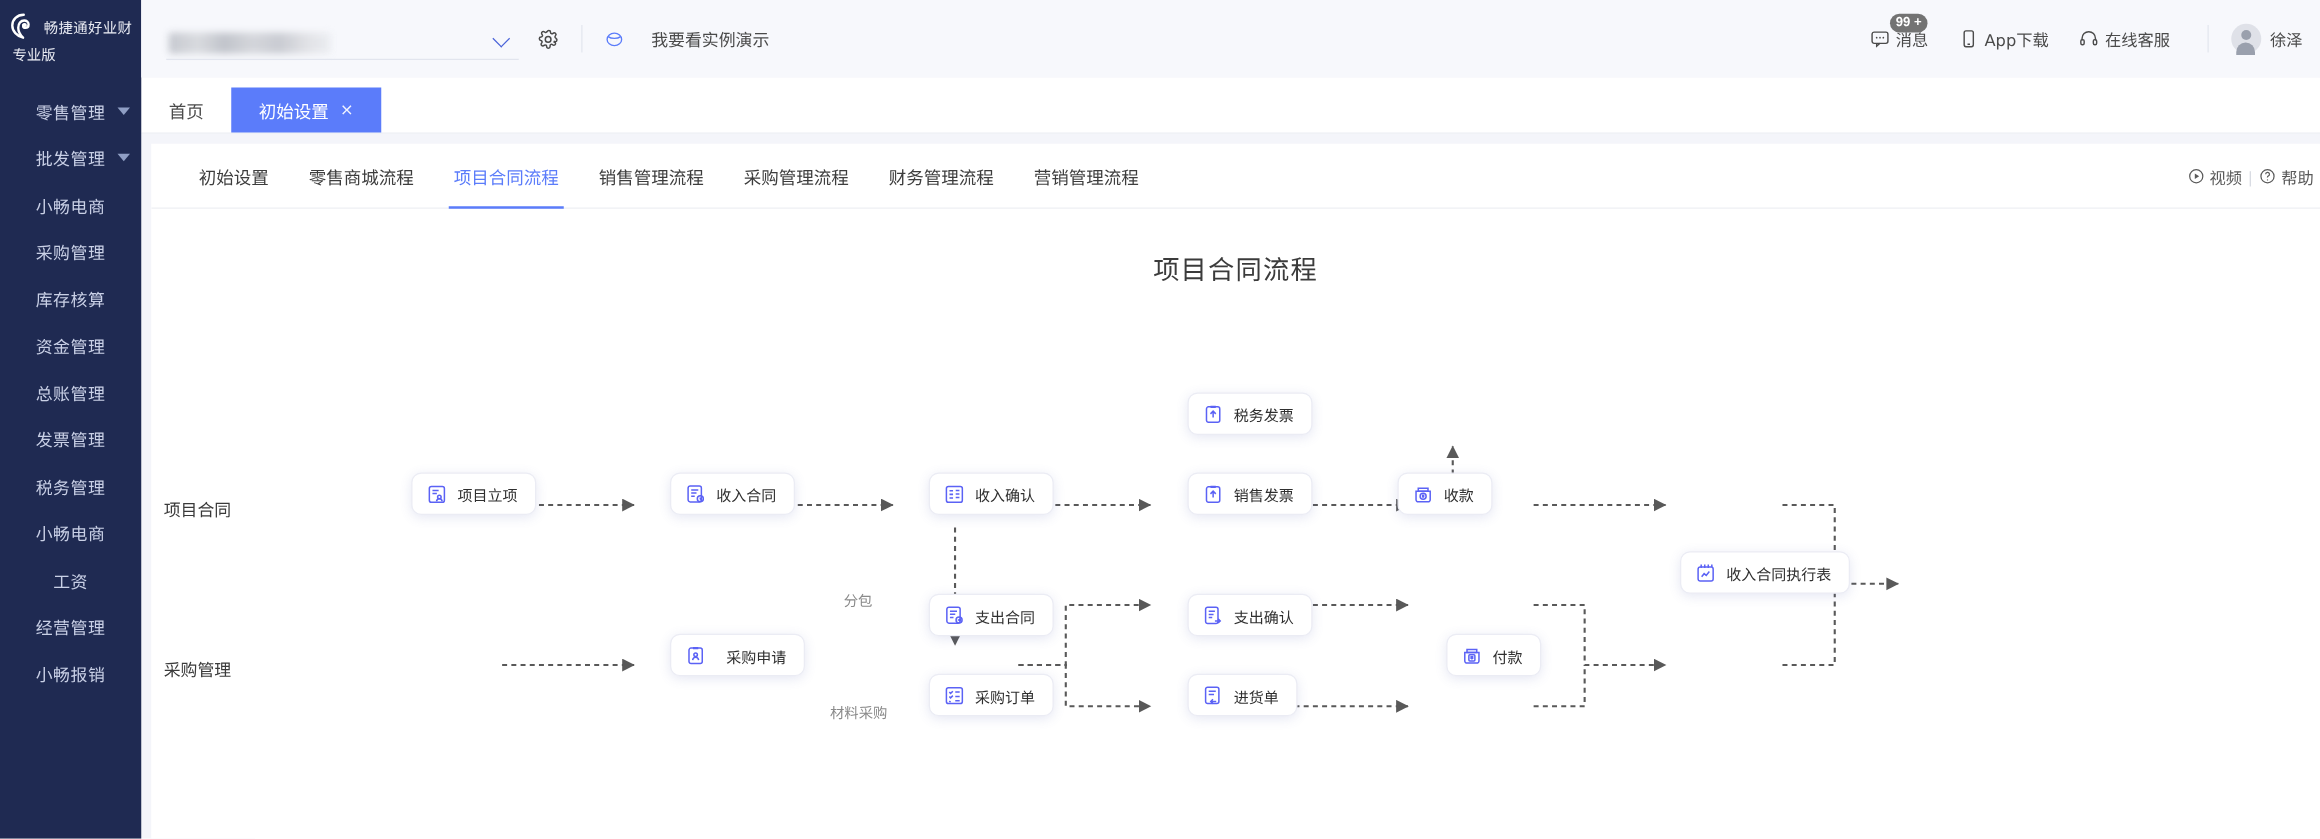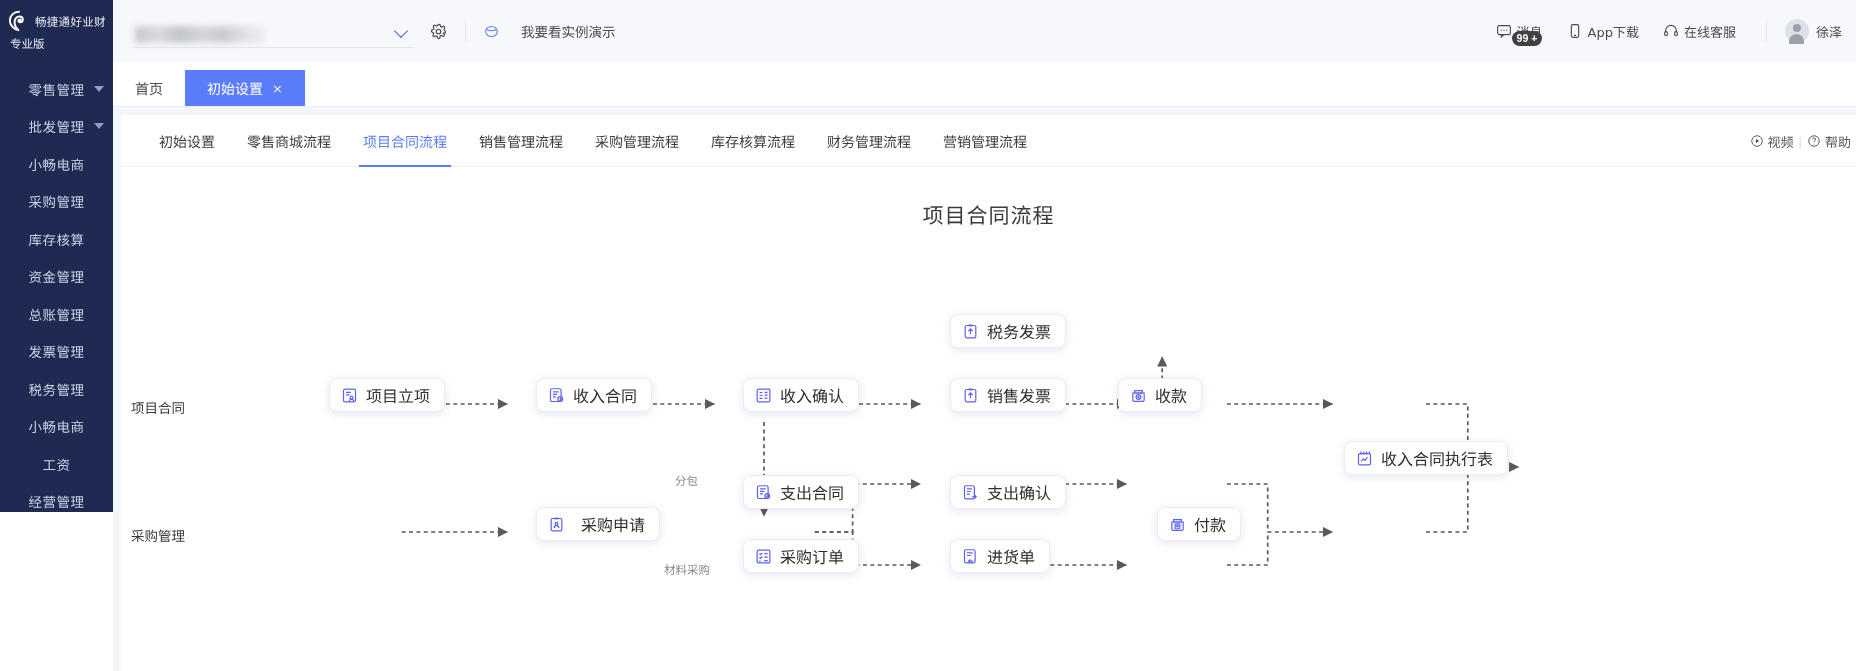--- a/index.html
+++ b/index.html
@@ -8,21 +8,21 @@
   body {
     font-family: "Liberation Sans", "DejaVu Sans", sans-serif;
     background:#ffffff;
     font-size:13px;
     color:#333;
   }
   .app { position:relative; width:1856px; height:671px; display:flex; }
 
   
   .sidebar {
-    width:113px; height:512px; background:#1f2a52; flex:0 0 113px;
+    width:113px; height:671px; background:#1f2a52; flex:0 0 113px;
     position:relative; overflow:hidden;
   }
   .brand { height:62px; padding:10px 6px 0 8px; position:relative; }
   .brand-row { display:flex; align-items:center; gap:5px; }
   .logo-mark {
     width:22px;height:22px;flex:0 0 22px;position:relative;
   }
   .logo-mark svg { display:block; }
   .brand-name {
     color:#e8eaf2; font-size:11.5px; letter-spacing:.3px; white-space:nowrap;
@@ -74,25 +74,24 @@
   .demo-link { display:flex; align-items:center; gap:22px; color:#4a4a4a; font-size:13.5px;
     font-family:"DejaVu Sans","Liberation Sans",sans-serif; cursor:pointer; }
   .topbar-spacer { flex:1; }
   .tb-actions { display:flex; align-items:center; gap:0; }
   .tb-item {
     display:flex; align-items:center; gap:5px; padding:0 12px; cursor:pointer;
     color:#4b4b4b; font-size:13px; position:relative;
     font-family:"DejaVu Sans","Liberation Sans",sans-serif;
   }
   .badge {
-    position:absolute; top:-11px; left:28px; background:#404040; color:#fff;
+    position:absolute; top:-11px; left:28px; background:#737373; color:#fff;
     font-size:10.5px; font-weight:bold; border-radius:9px; padding:1px 5px 1px 5px;
     line-height:13px; white-space:nowrap;
     font-family:"Liberation Sans",sans-serif;
-    margin-top:20px;
   }
   .avatar {
     width:24px;height:24px;border-radius:50%; background:#dfe1e8; position:relative; flex:0 0 24px;
   }
   .avatar::before {
     content:""; position:absolute; left:8px; top:5px; width:8px;height:8px;border-radius:50%; background:#9aa0ad;
   }
   .avatar::after {
     content:""; position:absolute; left:4.5px; top:14.5px; width:15px;height:10px;
     border-radius:8px 8px 0 0; background:#9aa0ad;
@@ -148,21 +147,21 @@
   .flow svg.edges { position:absolute; left:0; top:0; width:100%; height:100%; }
 
   .node {
     position:absolute; height:34px; background:#fff; border-radius:8px;
     border:1px solid #ebecf4;
     box-shadow:0 2px 9px rgba(96,104,180,.16);
     display:flex; align-items:center; gap:8px; padding:0 14px 0 11px;
     white-space:nowrap; cursor:pointer;
   }
   .node .nicon { width:17px;height:17px; flex:0 0 17px; display:block; }
-  .node .nlabel { font-size:16px; color:#2f2f2f;
+  .node .nlabel { font-size:12px; color:#2f2f2f;
     font-family:"DejaVu Sans","Liberation Sans",sans-serif; }
 
   .rowlabel {
     position:absolute; font-size:13.5px; color:#3a3a3a; white-space:nowrap;
     font-family:"DejaVu Sans","Liberation Sans",sans-serif;
   }
   .edgelabel {
     position:absolute; font-size:11.5px; color:#8a8a8a; white-space:nowrap;
     font-family:"DejaVu Sans","Liberation Sans",sans-serif;
   }
@@ -318,23 +317,20 @@
             <div class="subtab active">
               <span>项目合同流程</span>
             </div>
             <div class="subtab">
               <span>销售管理流程</span>
             </div>
             <div class="subtab">
               <span>采购管理流程</span>
             </div>
             <div class="subtab">
-              <span>库存核算流程</span>
-            </div>
-            <div class="subtab">
               <span>财务管理流程</span>
             </div>
             <div class="subtab">
               <span>营销管理流程</span>
             </div>
           </div>
         <div class="subtabs-right" id="subtabs-right">
             <span class="sr-item">
               <span style="display: flex;">
                 <svg width="14" height="14" viewBox="0 0 24 24" fill="none" stroke="#5a5a5a" stroke-width="1.7">

